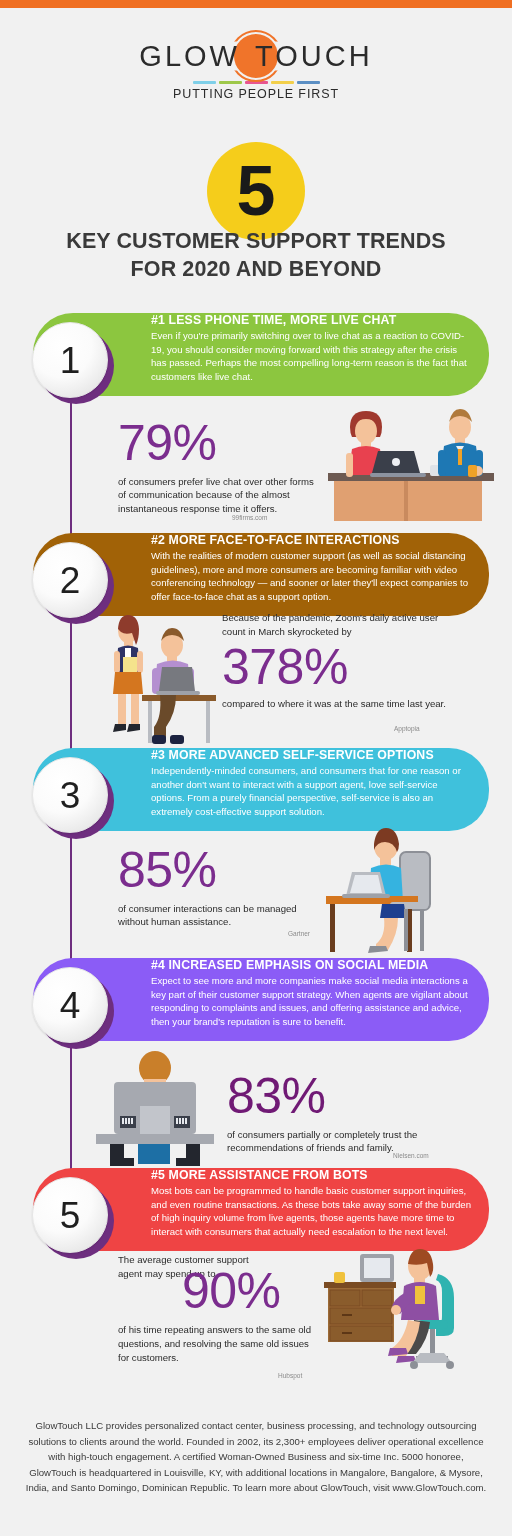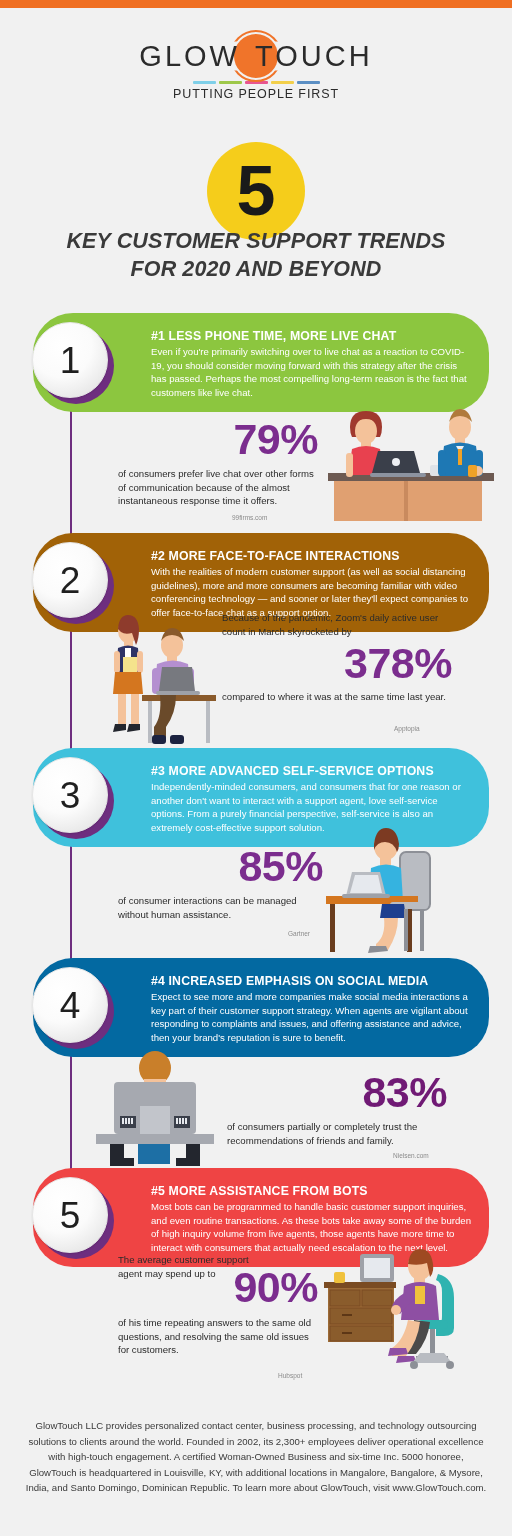--- a/index.html
+++ b/index.html
@@ -52,37 +52,36 @@
     width:98px; height:98px; border-radius:50%;
     background:#f5cd1b;
     display:flex; align-items:center; justify-content:center;
   }
   .five-num { font-size:70px; font-weight:bold; color:#1a1a1a; line-height:1; }
 
   .head-title {
     position:absolute; top:228px; left:0; width:512px; text-align:center;
     font-size:21.5px; font-weight:bold; color:#3a3a3a; line-height:1.28;
     letter-spacing:0.1px;
-    font-style:italic;
   }
 
   
   .connector {
     position:absolute; left:70px; top:355px; width:2px; height:860px;
     background:#6e2e7f; z-index:1;
   }
 
   
   .section { position:absolute; left:0; width:512px; }
 
   .banner {
     position:absolute; left:33px; width:456px;
     border-radius:40px;
     color:#ffffff;
-    padding:16px 16px 12px 118px;
+    padding:0 16px 12px 118px;
     z-index:2;
   }
   .banner h3 { font-size:12.3px; font-weight:bold; letter-spacing:0.15px; margin-bottom:2px; }
   .banner p  { font-size:9.6px; line-height:1.43; font-weight:400; }
 
   .badge {
     position:absolute; left:32px; width:82px; height:82px; z-index:4;
   }
   .badge .ring {
     position:absolute; left:6px; top:6px; width:76px; height:76px;
@@ -93,21 +92,21 @@
     border-radius:50%;
     background:radial-gradient(circle at 38% 32%, #ffffff 0%, #fbfbfb 45%, #dcdcdc 100%);
     border:1px solid #e6e6e6;
     display:flex; align-items:center; justify-content:center;
     box-shadow:0 1px 2px rgba(0,0,0,0.12);
   }
   .badge .num { font-size:37px; font-weight:400; color:#1f1f1f; line-height:1; }
 
   
   .stat { position:absolute; z-index:3; }
-  .pct { font-size:43px; font-weight:bold; color:#7b2d8e; line-height:1.05; letter-spacing:-0.5px;text-align:right; }
+  .pct { font-size:50px; font-weight:normal; color:#7b2d8e; line-height:1.05; letter-spacing:-0.5px; }
   .statline { font-size:9.6px; color:#2b2b2b; line-height:1.42; }
   .lead { font-size:9.6px; color:#2b2b2b; line-height:1.45; }
   .src { font-size:6.5px; color:#8b8b8b; }
 
   
   .footer {
     position:absolute; left:0; top:1418px; width:512px; padding:0 24px;
     text-align:center; font-size:9.6px; color:#3a3a3a; line-height:1.62;
   }
 
@@ -302,21 +301,21 @@
     </div>
 
     <div class="stat" style="left:118px;top:96px;width:205px;">
       <div class="pct" style="color: rgb(123, 45, 142);">85%</div>
       <div class="statline" style="margin-top:5px;">of consumer interactions can be managed without human assistance.</div>
     </div>
     <div class="src" style="position:absolute;left:288px;top:182px;z-index:3;">Gartner</div>
   </div>
 
   <div class="section" style="top:958px;height:205px;">
-    <div class="banner" style="top: 0px; background: #0369a1;">
+    <div class="banner" style="top: 0px; background: #8b5cf6;">
       <h3>#4 INCREASED EMPHASIS ON SOCIAL MEDIA</h3>
       <p>Expect to see more and more companies make social media interactions a key part of their customer support strategy. When agents are vigilant about responding to complaints and issues, and offering assistance and advice, then your brand's reputation is sure to benefit.</p>
     </div>
     <div class="badge" style="top:9px;">
       <div class="ring" style="background: rgb(110, 46, 127);"></div>
       <div class="inner">
         <span class="num">4</span>
       </div>
     </div>
 

